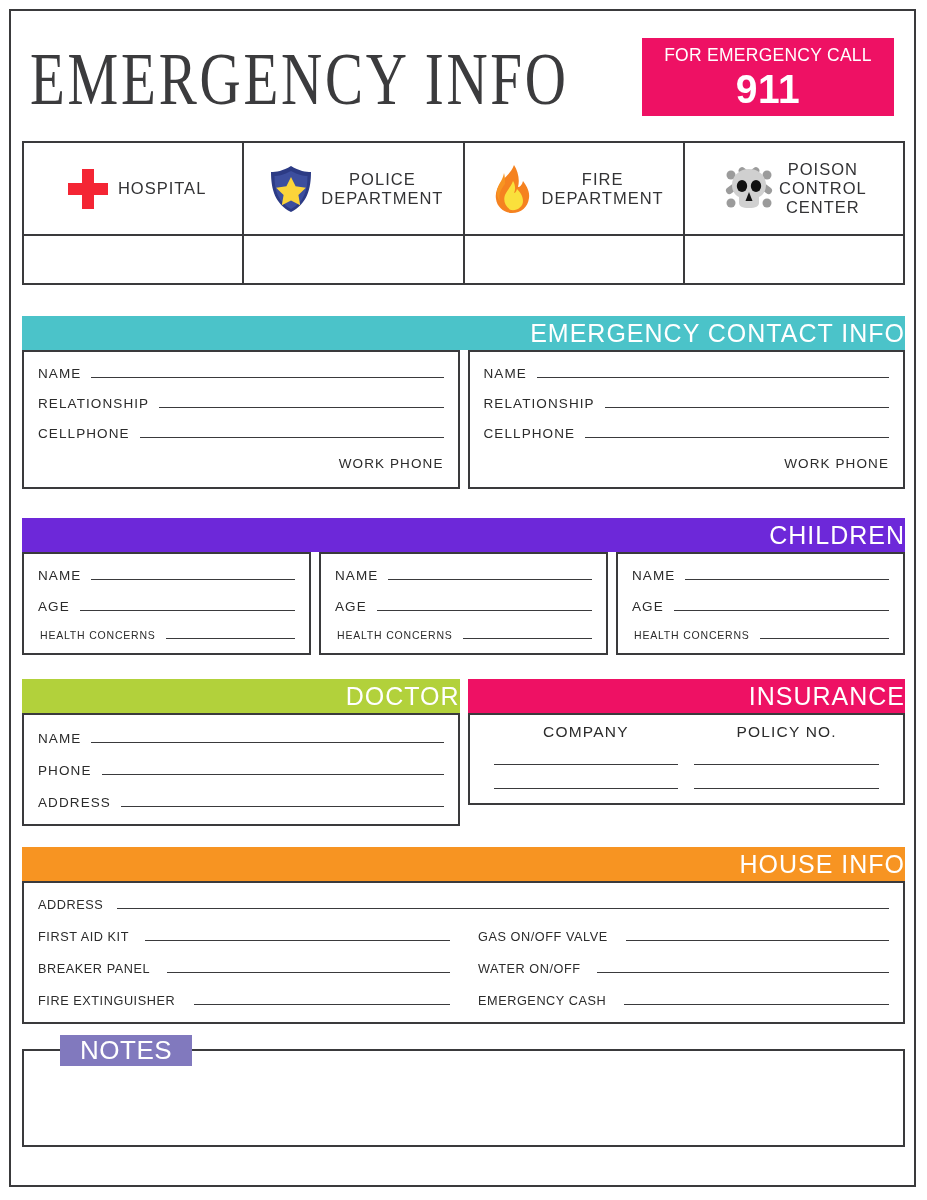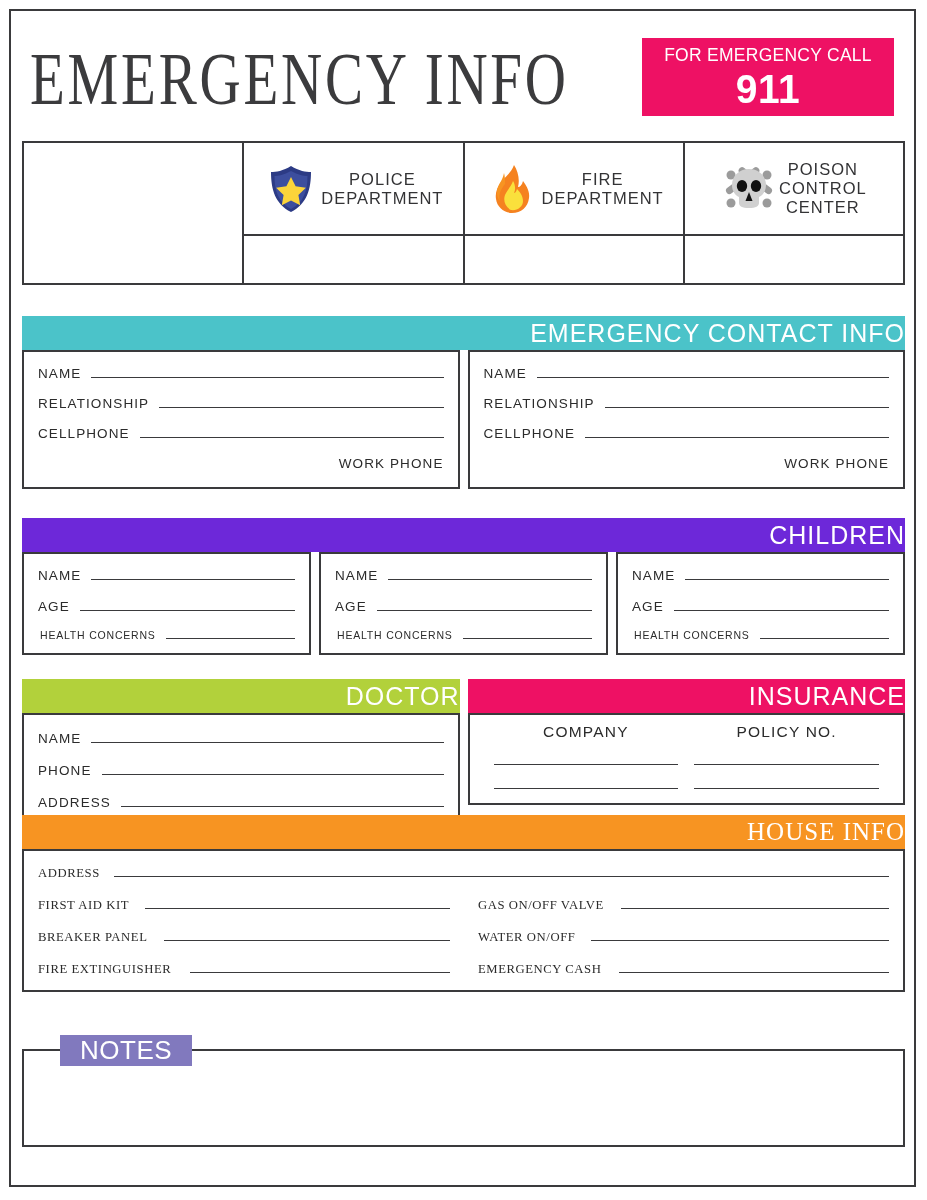--- a/index.html
+++ b/index.html
@@ -261,20 +261,28 @@
     <div class="main-title">EMERGENCY INFO</div>
     <div class="call-box">
       <div class="call-label">FOR EMERGENCY CALL</div>
       <div class="call-number">911</div>
     </div>
   </div>
 
   <div class="services">
 
     <div class="svc-col">
+      <div class="svc-top">
+        <div class="svc-icon">
+          <svg width="52" height="52" viewBox="0 0 52 52">
+            <path d="M20 6 h12 v14 h14 v12 h-14 v14 h-12 v-14 h-14 v-12 h14 z" fill="#F42534"></path>
+          </svg>
+        </div>
+        <div class="svc-label">HOSPITAL</div>
+      </div>
       <div class="svc-bottom"></div>
     </div>
 
     <div class="svc-col">
       <div class="svc-top">
         <div class="svc-icon">
           <svg width="52" height="52" viewBox="0 0 52 52">
             <path d="M26 3 C18 8 11 9 6 9 C6 26 10 41 26 49 C42 41 46 26 46 9 C41 9 34 8 26 3 Z" fill="#2C3B85"></path>
             <path d="M26 8 C19 12 13 13 9.5 13 C9.5 27 13 39.5 26 46 C39 39.5 42.5 27 42.5 13 C39 13 33 12 26 8 Z" fill="#3C4E9E"></path>
             <path d="M26 14 l4.6 9.3 10.3 1.5 -7.5 7.3 1.8 10.2 -9.2 -4.8 -9.2 4.8 1.8 -10.2 -7.5 -7.3 10.3 -1.5 z" fill="#FBD43A"></path>
@@ -462,21 +470,21 @@
           <div class="ins-line-row">
             <span class="ins-line"></span>
             <span class="ins-line"></span>
           </div>
         </div>
       </div>
 
     </div>
   </div>
 
-  <div class="section" style="top:793px;font-family:Liberation Serif, serif;">
+  <div class="section" style="top:825px;">
     <div class="sec-head" style="background:#F79422;">HOUSE INFO</div>
     <div class="panel house-panel">
 
       <div class="field">
         <span class="f-label">ADDRESS</span>
         <span class="f-line"></span>
       </div>
 
       <div class="house-row-split">
         <div class="field">

